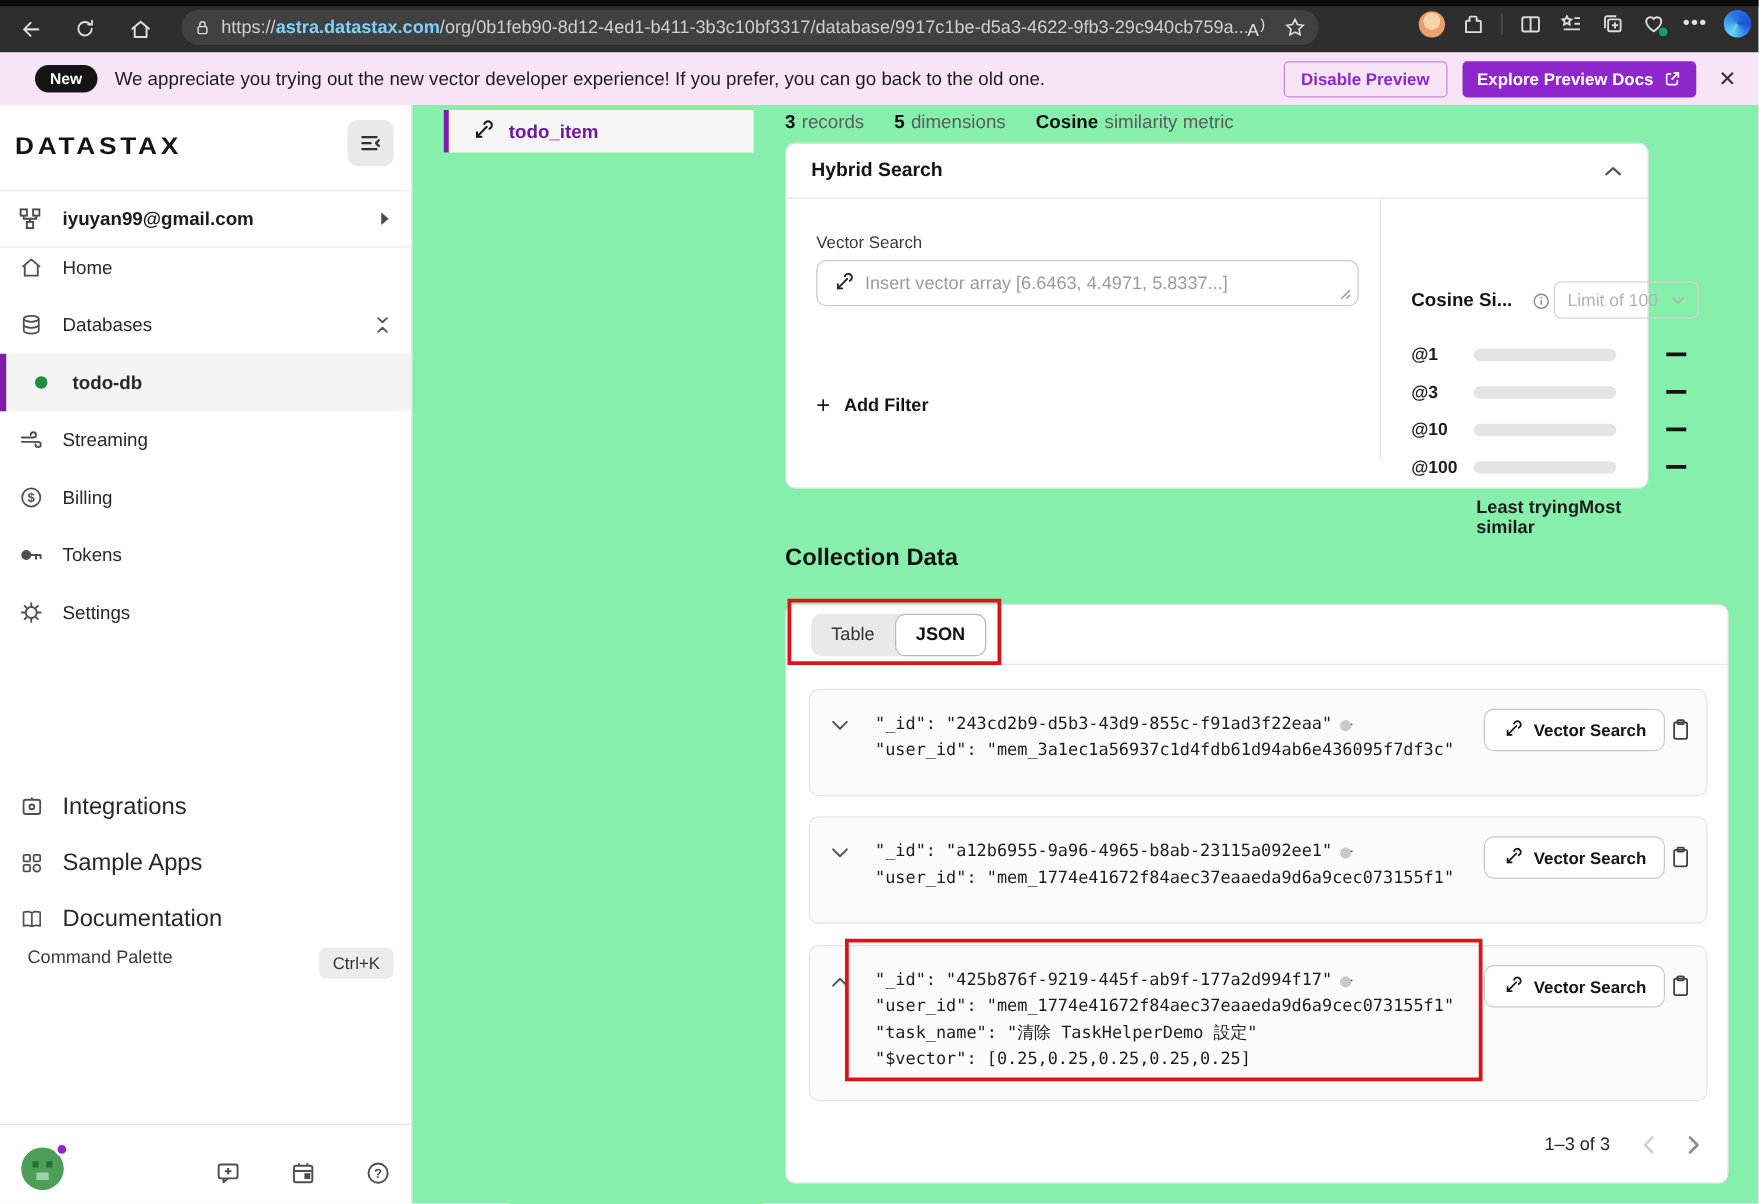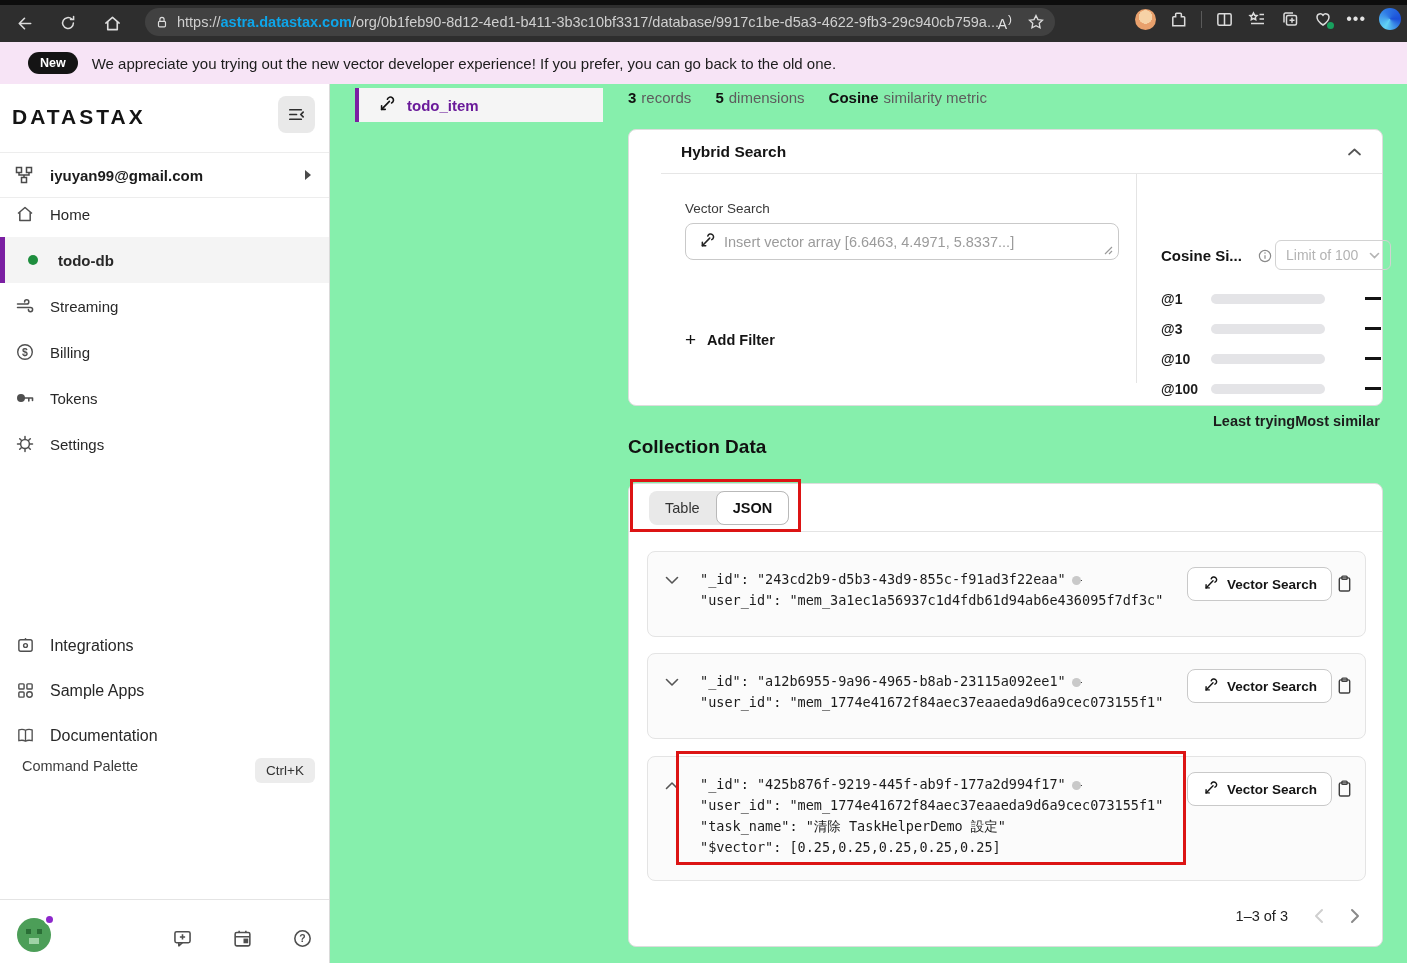--- a/index.html
+++ b/index.html
@@ -8,21 +8,21 @@
   .stage { position:relative; width:1407px; height:963px; overflow:hidden; background:#fff; }
   svg { display:block; }
 
   
   .browser { position:absolute; top:0; left:0; width:100%; height:42px; background:#2e2e2e; }
   .win-strip { position:absolute; top:0; left:0; width:100%; height:5px; background:#0d0d0d; }
   .b-left { position:absolute; left:10px; top:9px; display:flex; gap:16px; align-items:center; }
   .b-icon { width:28px; height:28px; display:flex; align-items:center; justify-content:center; border-radius:5px; cursor:pointer; }
   .url-pill { position:absolute; left:145px; top:8px; width:910px; height:28px; background:#414141; border-radius:14px; display:flex; align-items:center; padding:0 10px; color:#e8e8e8; font-size:14.5px; }
   .url-text { margin-left:8px; white-space:nowrap; overflow:hidden; color:#cfcfcf; }
-  .url-text b { color:#0ea5e9; font-weight:700; }
+  .url-text b { color:#7dd3fc; font-weight:700; }
   .url-right { margin-left:auto; display:flex; align-items:center; gap:14px; }
   .readaloud { color:#e3e3e3; font-size:14px; letter-spacing:1px; }
   .b-right { position:absolute; right:6px; top:8px; display:flex; align-items:center; gap:13px; }
   .vdiv { width:1px; height:17px; background:#5a5a5a; }
   .ext-avatar { width:21px; height:21px; border-radius:50%; background:radial-gradient(circle at 50% 38%, #f6d2a6 0 40%, #e8a06c 41% 100%); }
   .copilot { width:22px; height:22px; border-radius:50%; background:conic-gradient(from 210deg, #62d4f5, #2f7ae5, #1b4fd8, #62d4f5); }
   .dots { color:#e3e3e3; font-size:16px; letter-spacing:1px; }
 
   
   .banner { position:absolute; top:42px; left:0; width:100%; height:42px; background:#f7e4f6; display:flex; align-items:center; }
@@ -43,21 +43,21 @@
   .org-caret { margin-left:auto; margin-right:16px; }
   .nav { position:absolute; top:107px; left:0; width:100%; }
   .nav-item { height:46px; display:flex; align-items:center; cursor:pointer; position:relative; font-size:15px; color:#282828; }
   .nav-item .ic { margin-left:14px; width:22px; display:flex; justify-content:center; }
   .nav-item .lbl { margin-left:14px; }
   .nav-item.selected { background:#f4f4f4; border-left:5px solid #7b1fa2; font-weight:700; }
   .nav-item.selected .dot { width:10px; height:10px; border-radius:50%; background:#1e8e3e; margin-left:23px; }
   .nav-item.selected .lbl { margin-left:20px; }
   .unfold { margin-left:auto; margin-right:16px; }
   .nav2 { position:absolute; top:539px; left:0; width:100%; }
-  .nav2 .nav-item { height:45px; font-size:16px;text-align:right; }
+  .nav2 .nav-item { height:45px; font-size:19px;text-align:right; }
   .cmd-row { height:48px; display:flex; align-items:flex-start; }
   .cmd-lbl { margin-left:22px; font-size:14.5px; color:#3c3c3c; }
   .kbd { margin-left:auto; margin-right:14px; background:#ececec; border-radius:6px; padding:5px 11px; font-size:13.5px; color:#333; }
   .plan-card { position:absolute; left:14px; top:732px; width:302px; height:78px; background:#f4f4f4; border-radius:10px; padding:12px 14px; }
   .plan-top { display:flex; align-items:center; gap:12px; }
   .plan-name { font-weight:700; font-size:16px; color:#141414; }
   .upgrade-chip { background:#fff; border:1px solid #c9c9c9; border-radius:15px; padding:3px 13px; font-weight:700; font-size:13.5px; color:#222; cursor:pointer; font-family:inherit; }
   .plan-line { margin-top:9px; font-size:14.5px; color:#2e2e2e; }
   .credits { color:#8d27cb; }
   .side-footer { position:absolute; left:0; top:815px; width:100%; height:64px; border-top:1px solid #e4e4e4; }
@@ -66,21 +66,21 @@
   .foot-ic { position:absolute; top:28px; cursor:pointer; }
 
   
   .main { position:absolute; top:84px; left:330px; width:1077px; height:879px; background:#86efac; }
   .coll-tab { position:absolute; left:25px; top:4px; width:248px; height:34px; background:#f5f5f5; border-left:4px solid #7b1fa2; display:flex; align-items:center; gap:12px; padding-left:18px; cursor:pointer; }
   .coll-tab .lbl { font-weight:700; font-size:15px; color:#6a1b9a; }
   .stats { position:absolute; left:298px; top:5px; display:flex; gap:24px; font-size:15px; color:#5d5d5d; }
   .stats b { color:#111; margin-right:5px; }
 
   .panel { position:absolute; border:1px solid #ddd; border-radius:8px; background:#fff; }
-  .hybrid { left:298px; top:45px; width:755px; height:277px;padding-left:32px; }
+  .hybrid { left:298px; top:30px; width:691px; height:277px; }
   .panel-head { height:44px; display:flex; align-items:center; padding:0 20px; border-bottom:1px solid #e6e6e6; }
   .panel-title { font-weight:700; font-size:15.5px; color:#141414; }
   .head-caret { margin-left:auto; cursor:pointer; }
   .hybrid-body { position:relative; height:231px; }
   .v-label { position:absolute; left:24px; top:27px; font-size:13.5px; color:#3a3a3a; }
   .v-input { position:absolute; left:24px; top:49px; width:434px; height:37px; border:1px solid #c9c9c9; border-radius:8px; display:flex; align-items:center; padding:0 12px; gap:9px; }
   .v-input input { border:none; outline:none; flex:1; font-size:14.5px; color:#333; font-family:inherit; background:transparent; }
   .v-input input::placeholder { color:#9b9b9b; }
   .resize-grip { position:absolute; right:5px; bottom:4px; }
   .add-filter { position:absolute; left:24px; top:158px; display:flex; align-items:center; gap:11px; font-weight:700; font-size:14.5px; color:#141414; cursor:pointer; }
@@ -180,20 +180,31 @@
         <span style="position:absolute;right:-1px;bottom:0;width:7px;height:7px;border-radius:50%;background:#18a05e;"></span>
       </span>
       <span class="dots">•••</span>
       <div class="copilot"></div>
     </div>
   </div>
 
   <div class="banner">
     <span class="new-badge">New</span>
     <span class="banner-msg">We appreciate you trying out the new vector developer experience! If you prefer, you can go back to the old one.</span>
+    <span class="banner-actions">
+      <button class="btn-outline">Disable Preview</button>
+      <button class="btn-filled">
+        <span>Explore Preview Docs</span>
+        <svg width="14" height="14" viewBox="0 0 18 18" fill="none" stroke="#fff" stroke-width="1.7" stroke-linecap="round">
+            <path d="M7 4H4.7A1.7 1.7 0 0 0 3 5.7v7.6A1.7 1.7 0 0 0 4.7 15h7.6A1.7 1.7 0 0 0 14 13.3V11"></path>
+            <path d="M8.6 9.4 15 3 M10.7 3H15v4.3"></path>
+          </svg>
+      </button>
+      <span class="banner-close">✕</span>
+    </span>
   </div>
 
   <div class="sidebar">
     <div class="logo">DATASTAX</div>
     <div class="collapse-btn">
       <svg width="19" height="19" viewBox="0 0 20 20" fill="none" stroke="#2f2f2f" stroke-width="1.8" stroke-linecap="round" stroke-linejoin="round">
           <path d="M3 5h12 M3 10h7 M3 15h12 M17 7.5 L14.5 10 L17 12.5"></path>
         </svg>
     </div>
 
@@ -217,20 +228,36 @@
     <div class="nav">
       <div class="nav-item">
         <span class="ic">
           <svg width="20" height="20" viewBox="0 0 20 20" fill="none" stroke="#4f4f4f" stroke-width="1.5" stroke-linejoin="round">
               <path d="M3 9.5 L10 3.5 L17 9.5"></path>
               <path d="M4.8 8.3 V16.5 H15.2 V8.3"></path>
             </svg>
         </span>
         <span class="lbl">Home</span>
       </div>
+      <div class="nav-item">
+        <span class="ic">
+          <svg width="20" height="20" viewBox="0 0 20 20" fill="none" stroke="#4f4f4f" stroke-width="1.4">
+              <ellipse cx="10" cy="5" rx="6" ry="2.4"></ellipse>
+              <path d="M4 5v4.8c0 1.3 2.7 2.4 6 2.4s6-1.1 6-2.4V5"></path>
+              <path d="M4 9.8v4.7c0 1.3 2.7 2.4 6 2.4s6-1.1 6-2.4V9.8"></path>
+            </svg>
+        </span>
+        <span class="lbl">Databases</span>
+        <span class="unfold">
+          <svg width="14" height="16" viewBox="0 0 14 16" fill="none" stroke="#555" stroke-width="1.5" stroke-linecap="round" stroke-linejoin="round">
+              <path d="M3.5 2.5 L7 5.8 L10.5 2.5"></path>
+              <path d="M3.5 13.5 L7 10.2 L10.5 13.5"></path>
+            </svg>
+        </span>
+      </div>
       <div class="nav-item selected">
         <span class="dot"></span>
         <span class="lbl">todo-db</span>
       </div>
       <div class="nav-item">
         <span class="ic">
           <svg width="20" height="20" viewBox="0 0 20 20" fill="none" stroke="#4f4f4f" stroke-width="1.5" stroke-linecap="round">
               <path d="M2.5 8h9.2a2.1 2.1 0 1 0-2.1-2.1"></path>
               <path d="M2.5 11.5h13a2.1 2.1 0 1 1-2.1 2.1"></path>
             </svg>

